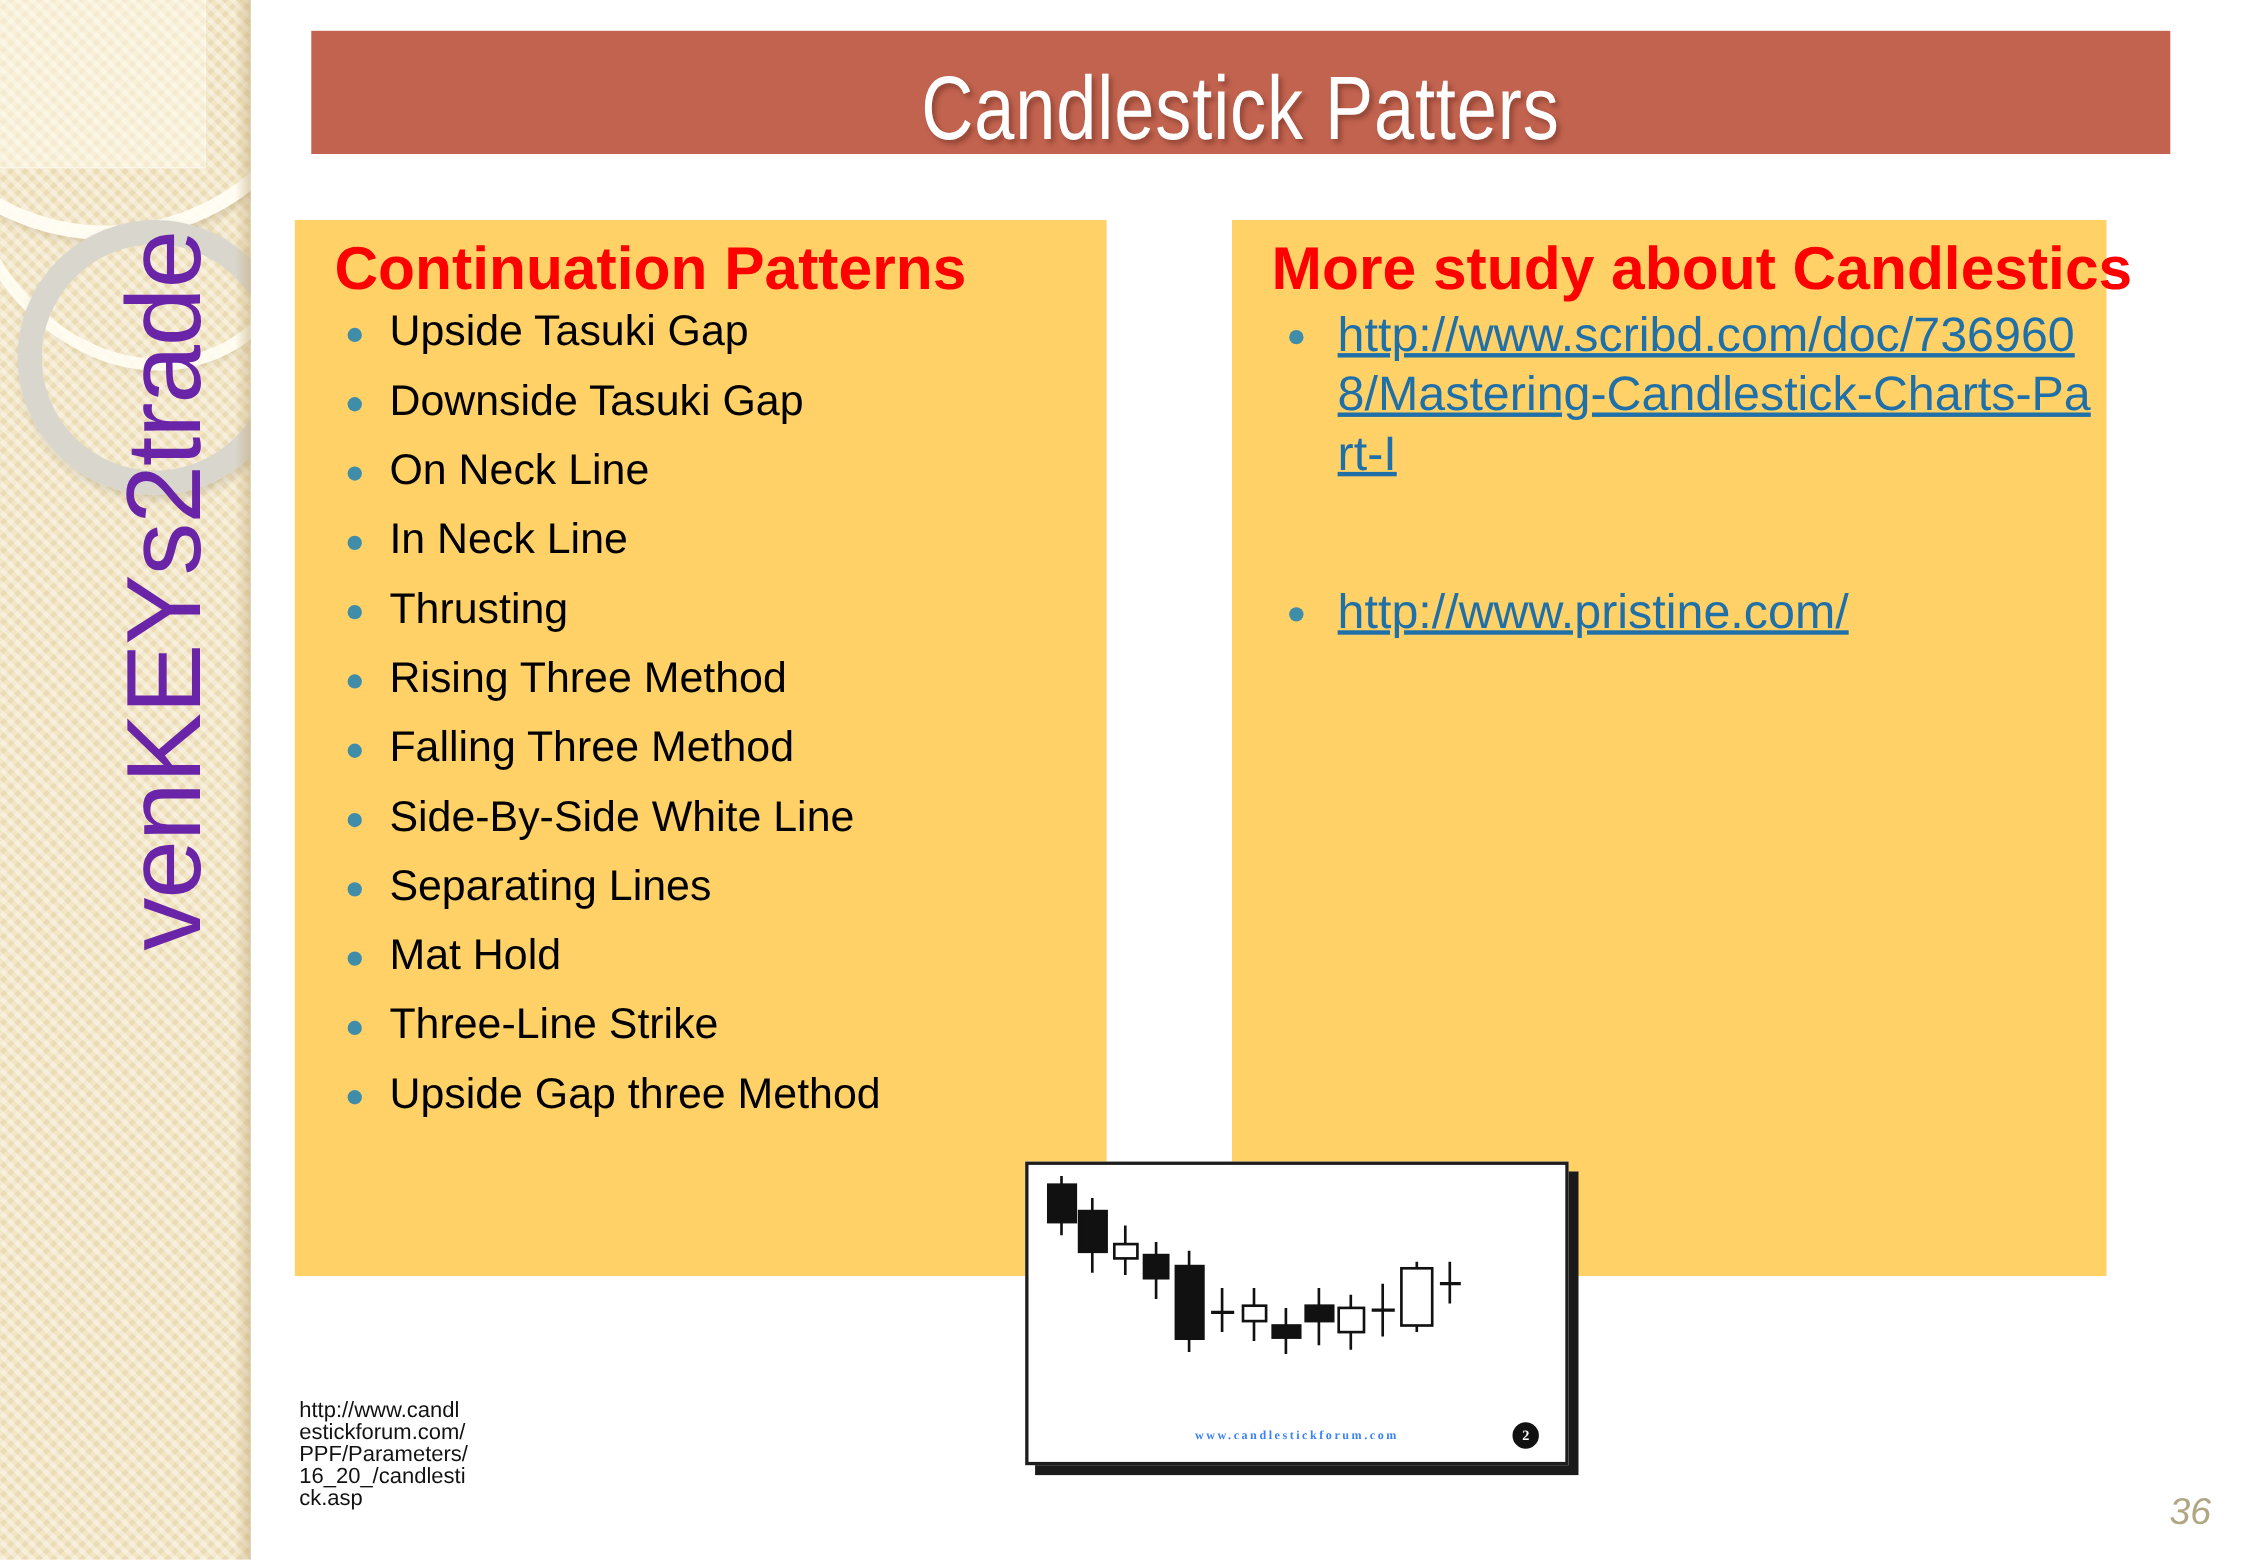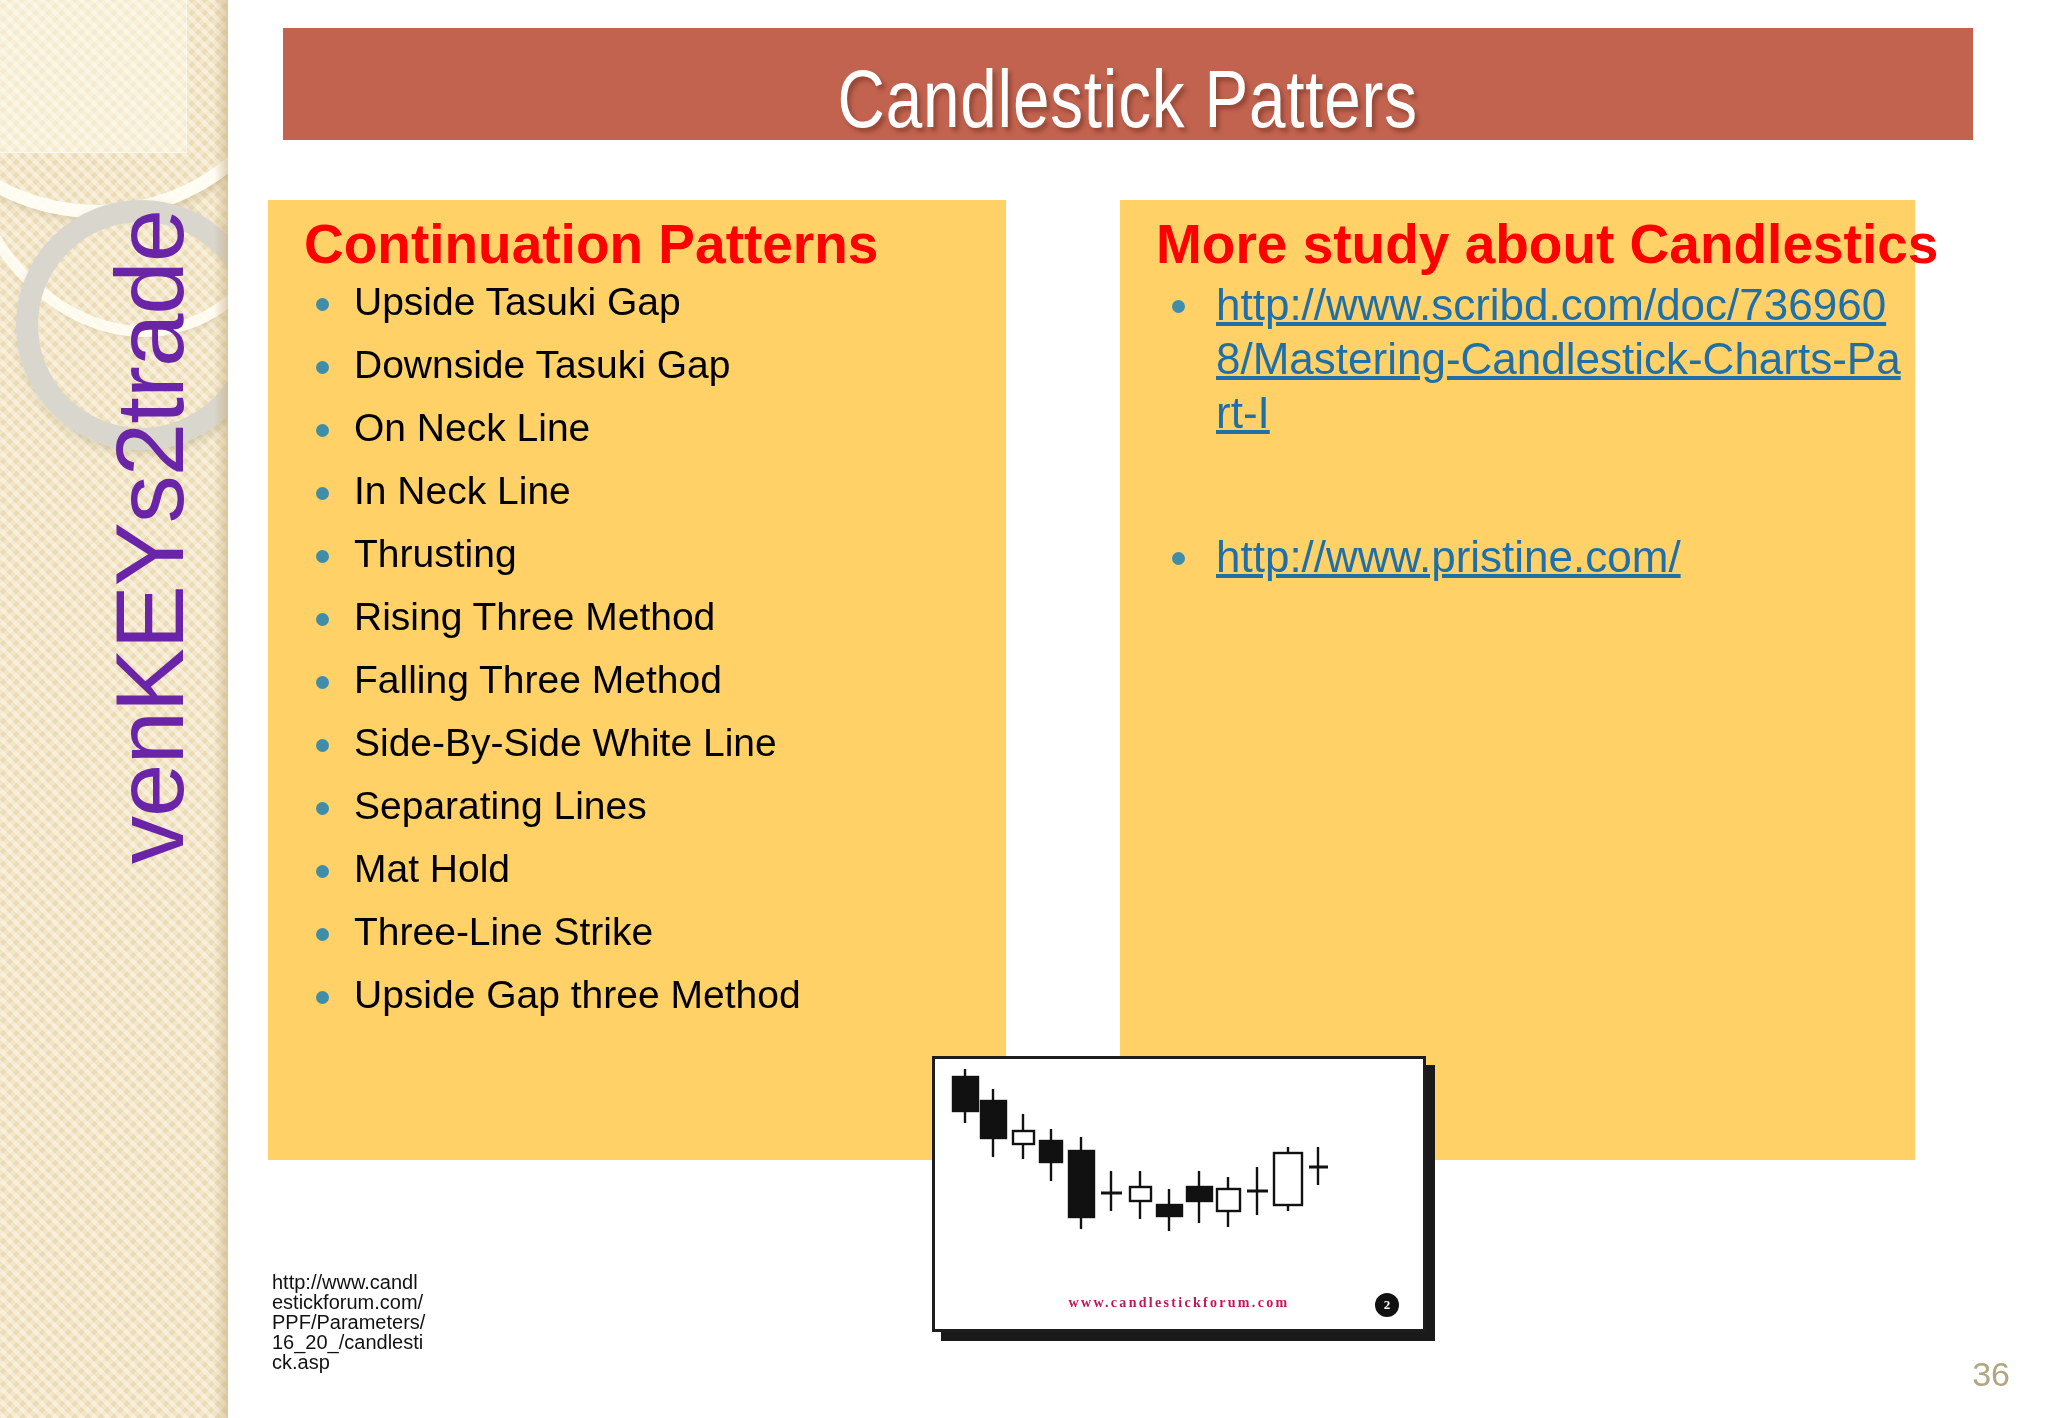--- a/index.html
+++ b/index.html
@@ -207,24 +207,24 @@
     box-shadow: 9px 9px 0 #1a1a1a;
     overflow:hidden;
   }
   #candle-pic svg{ display:block; }
   #candle-caption{
     position:absolute;
     left:0; right:0;
     bottom:18px;
     text-align:center;
     font-family:"Liberation Serif", serif;
-    font-size:14px;
+    font-size:11px;
     letter-spacing:2.3px;
     font-weight:bold;
-    color:#be185d;
+    color:#3b82f6;
   }
   #candle-badge{
     position:absolute;
     right:24px; bottom:12px;
     width:24px; height:24px;
     border-radius:50%;
     background:#111;
     color:#fff;
     font-size:13px;
     font-family:"Liberation Serif", serif;
@@ -244,20 +244,21 @@
     word-break:break-all;
   }
 
   
   #page-num{
     position:absolute;
     right:38px; bottom:24px;
     font-family:"Liberation Sans", sans-serif;
     font-size:34px;
     color:#b0a782;
+    font-style:italic;
   }
 </style>
 </head>
 <body>
 
 <div id="sidebar">
   <div class="sb-toppanel"></div>
   <div class="ring-cream"></div>
   <div class="arc-cream"></div>
   <div class="ring-grey"></div>

